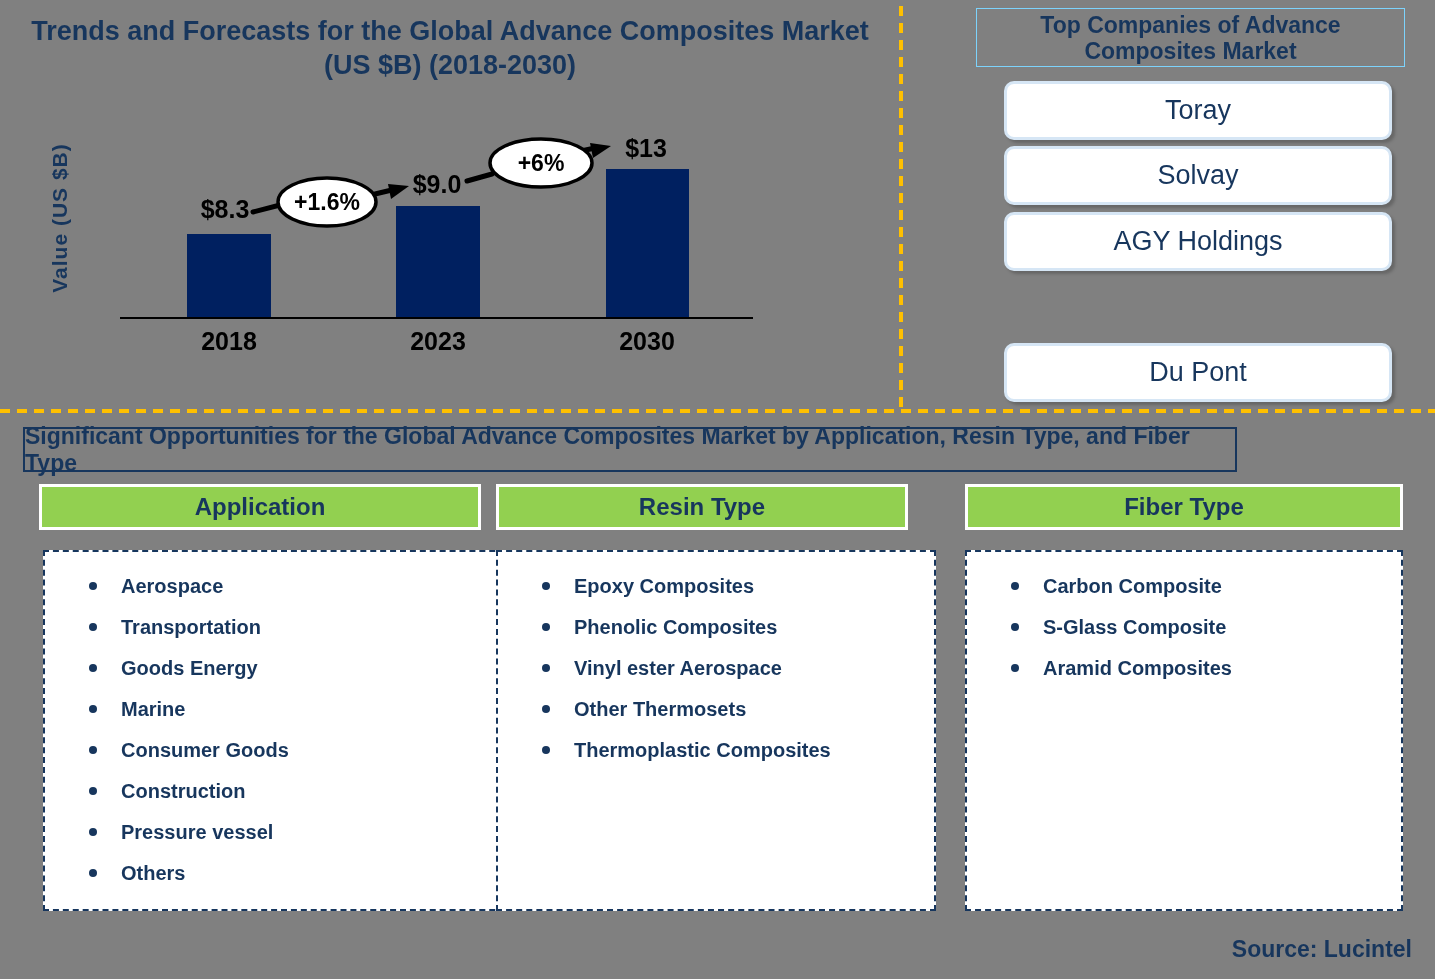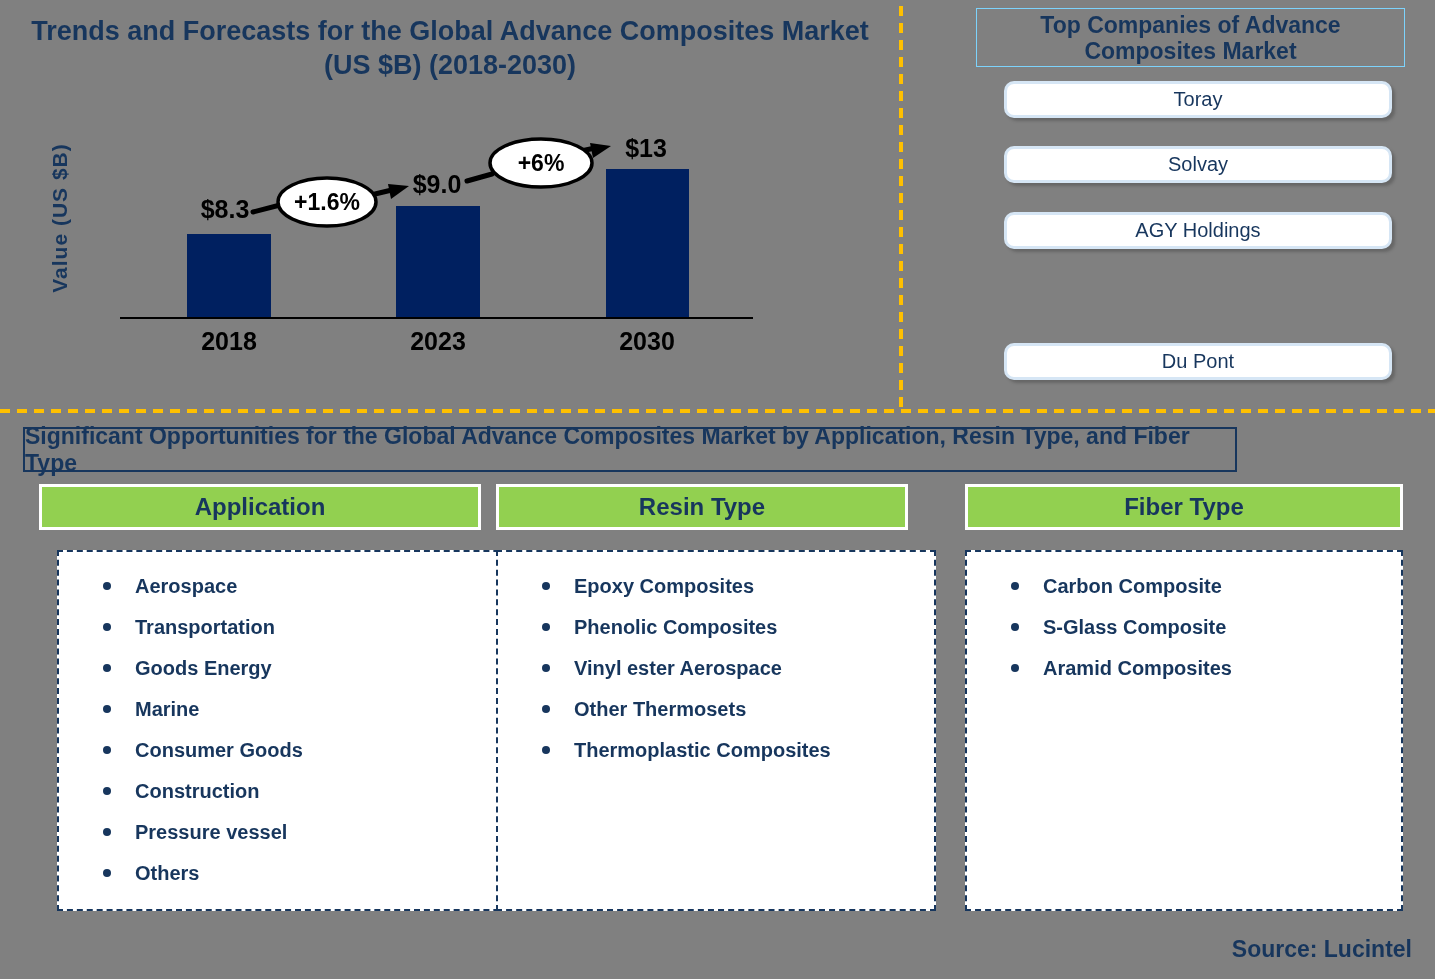--- a/index.html
+++ b/index.html
@@ -37,25 +37,25 @@
   }
   
   .companies-title {
     position:absolute; left:976px; top:8px; width:429px; height:59px;
     border:1px solid #7dd3fc; box-sizing:border-box;
     display:flex; align-items:center; justify-content:center; text-align:center;
     color:#17365D; font-weight:bold; font-size:23px; line-height:26px;
     padding:0 24px;
   }
   .company-card {
-    position:absolute; left:1004px; width:388px; height:37px;
+    position:absolute; left:1004px; width:388px; height:59px;
     background:#fff; border:3px solid #D6E6F5; border-radius:10px;
     box-sizing:border-box; box-shadow:3px 3px 3px rgba(70,70,70,0.45);
     display:flex; align-items:center; justify-content:center;
-    color:#17365D; font-size:20px;
+    color:#17365D; font-size:27px;
   }
   
   .opps-title {
     position:absolute; left:23px; top:427px; width:1214px; height:45px;
     border:2px solid #17365D; box-sizing:border-box;
     display:flex; align-items:center; justify-content:center;
     color:#17365D; font-weight:bold; font-size:23px;
   }
   .col-header {
     position:absolute; top:484px; height:46px;
@@ -129,21 +129,21 @@
 
   <div class="companies-title">Top Companies of Advance Composites Market</div>
   <div class="company-card" style="top:81px">Toray</div>
   <div class="company-card" style="top:146px">Solvay</div>
   <div class="company-card" style="top:212px">AGY Holdings</div>
   <div class="company-card" style="top:343px">Du Pont</div>
 
   <div class="opps-title">Significant Opportunities for the Global Advance Composites Market by Application, Resin Type, and Fiber Type</div>
 
   <div class="col-header" style="left:39px; width:442px">Application</div>
-  <div class="col-list" style="left:57px; width:482px">
+  <div class="col-list" style="left:43px; width:482px">
     <ul class="blist">
       <li>
           <span class="dot"></span>
           <span>Aerospace</span>
         </li>
       <li>
           <span class="dot"></span>
           <span>Transportation</span>
         </li>
       <li>

